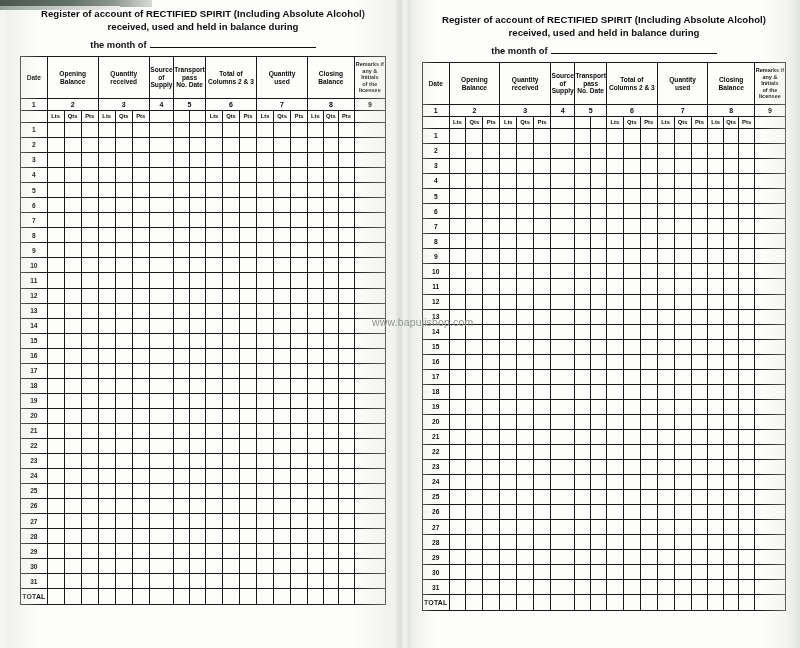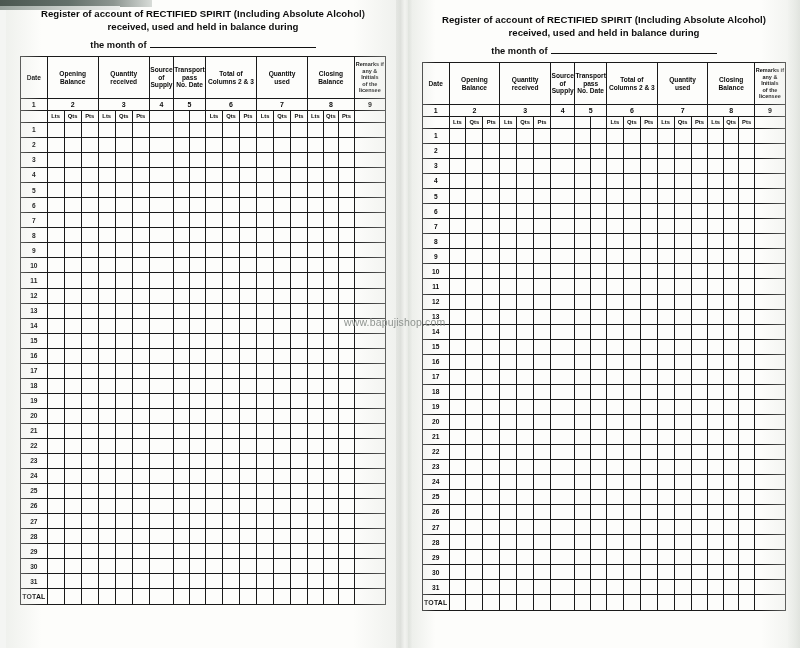--- a/index.html
+++ b/index.html
@@ -112,21 +112,21 @@
   .total-row td.daycell { letter-spacing: .2px; }
 
   
   .hdr-main td { border-top-width: 1.9px; }
   .hdr-unit td { border-bottom-width: 1.7px; }
   .total-row td { border-top-width: 1.9px; }
 
   
   .watermark {
     position: absolute;
-    left: 344px; top: 316px;
+    left: 372px; top: 316px;
     font-size: 10.5px;
     color: #8f9490;
     letter-spacing: .15px;
     white-space: nowrap;
     z-index: 30;
     pointer-events: none;
     font-family: "Liberation Sans", sans-serif;
   }
 
   

